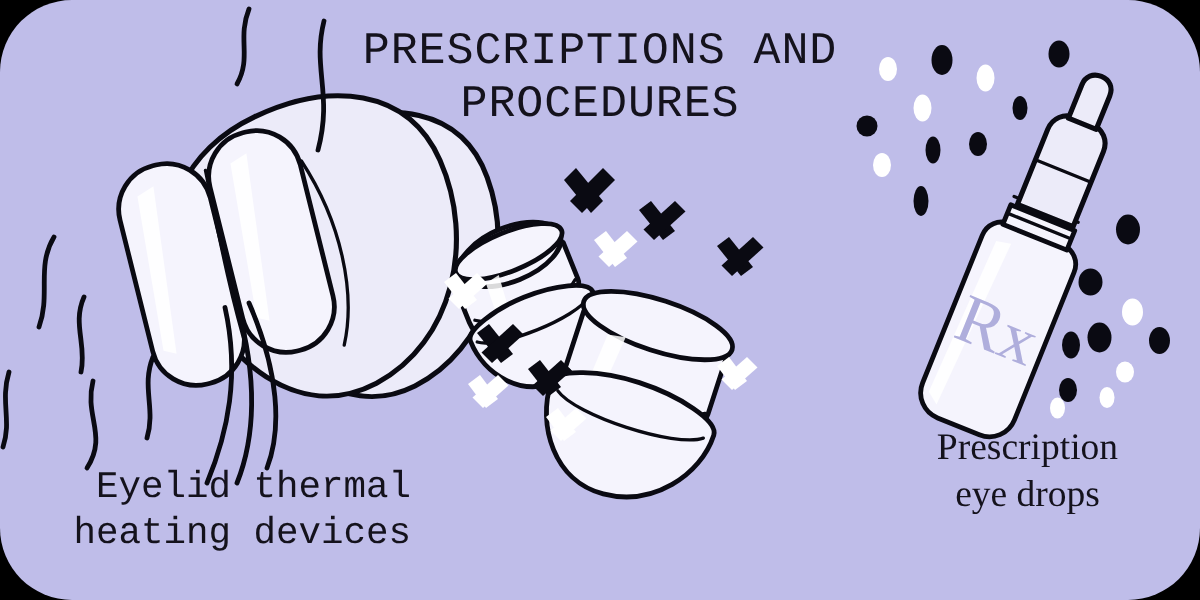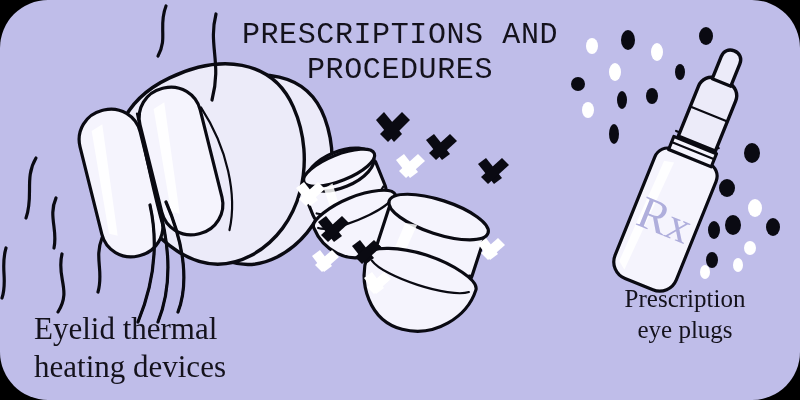--- a/index.html
+++ b/index.html
@@ -45,23 +45,24 @@
   .caption {
     position: absolute;
     font-family: "Liberation Serif", "DejaVu Serif", serif;
     color: #14121c;
     white-space: pre-line;
   }
   #cap-left {
     left: 34px;
     top: 310px;
     width: 240px;
-    text-align: left;
-    font-size: 31px;
+    text-align: right;
+    font-size: 25px;
     line-height: 1.22;
+    font-family: Liberation Mono, monospace;
   }
   #cap-mid {
     left: 310px;
     top: 332px;
     width: 200px;
     text-align: center;
     font-size: 25px;
     line-height: 1.22;
   }
   #cap-right {
@@ -249,16 +250,16 @@
     </svg>
 
     <div class="title" id="page-title">PRESCRIPTIONS AND
 PROCEDURES</div>
 
     <div class="caption" id="cap-left">Eyelid thermal
 heating devices</div>
 
 
     <div class="caption" id="cap-right">Prescription
-eye plugs</div>
+eye drops</div>
 
   </div>
 </div>
 
 </body></html>

